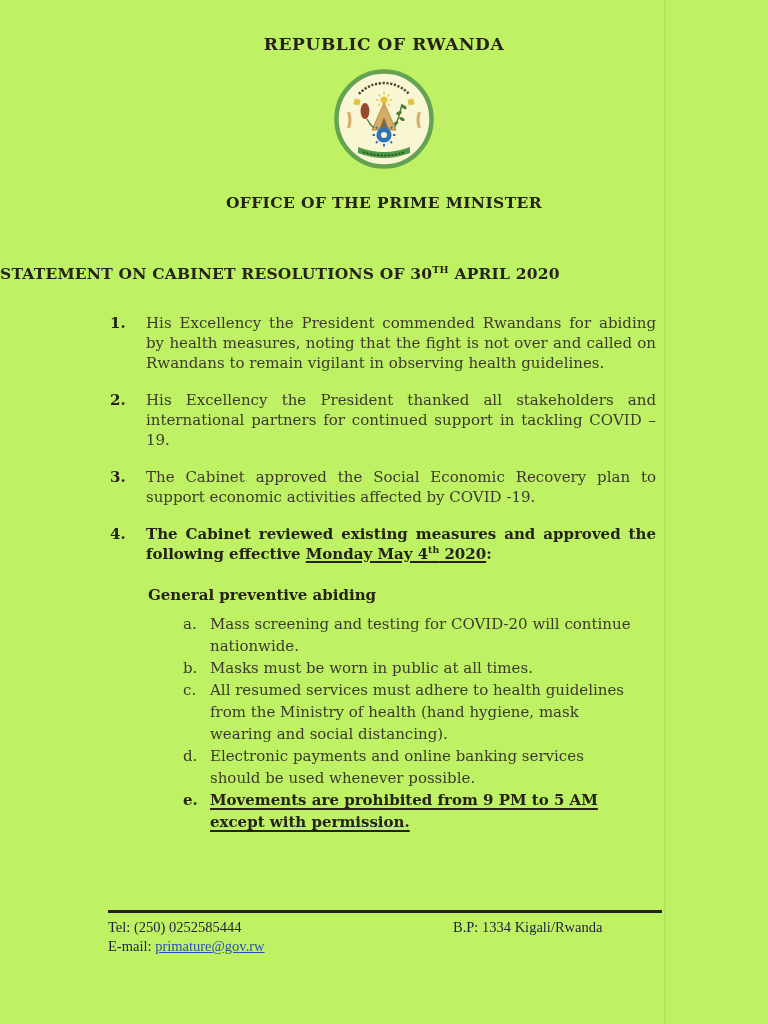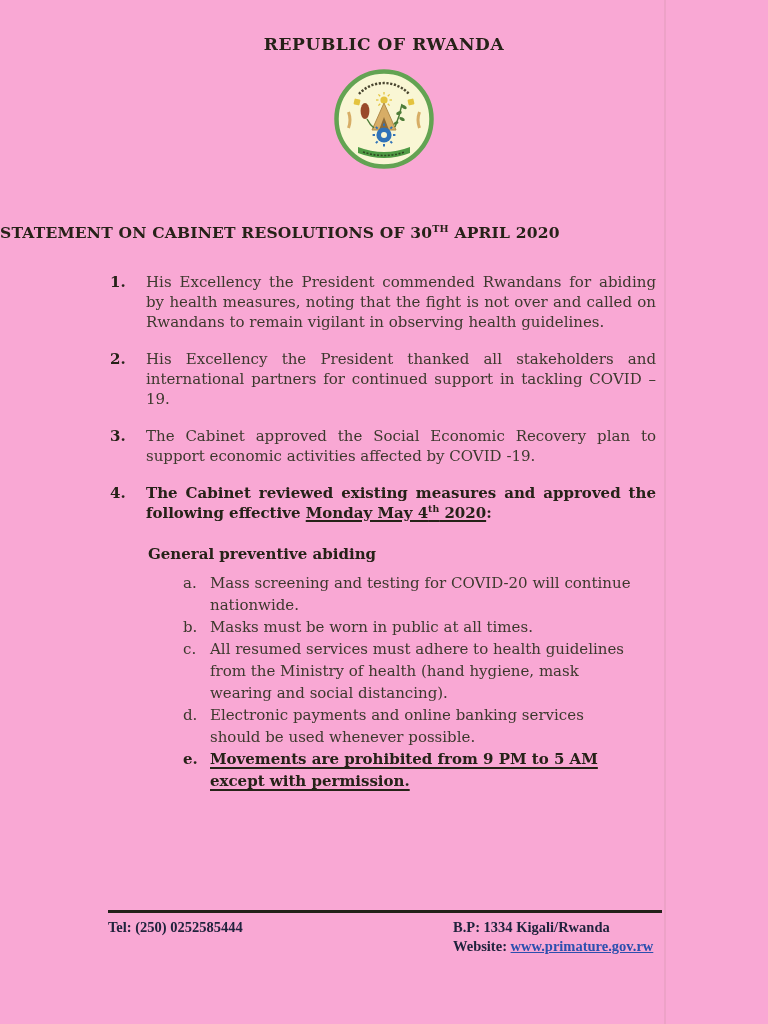--- a/index.html
+++ b/index.html
@@ -1,21 +1,21 @@
 <!DOCTYPE html>
 <html><head>
 <meta charset="utf-8">
 <style>
   html,body{margin:0;padding:0;}
   body{background:#e8e4c8;}
   .page{
     position:relative;
     width:768px;height:1024px;
     margin:0 auto;
-    background:#f9a8d4;
+    background:#bef264;
     font-family:"DejaVu Serif", serif;
     color:#3d392e;
     overflow:hidden;
   }
   .crease{
     position:absolute;left:664px;top:0;bottom:0;width:2px;
     background:rgba(90,80,30,0.07);
   }
   .country-title{
     margin:0;padding-top:34px;
@@ -78,21 +78,21 @@
     text-decoration:underline;text-decoration-thickness:2px;text-underline-offset:3px;
   }
   .footer{
     position:absolute;
     left:108px;right:106px;top:910px;
     border-top:3px solid #23211a;
     padding-top:5px;
     display:flex;
     font-family:"Liberation Serif", serif;
     font-size:14.5px;line-height:19px;
-    font-weight:700;
+    font-weight:400;
     color:#20233d;
   }
   .footer-col-left{width:345px;flex:0 0 345px;}
   .footer-col-right{flex:1;}
   .footer a{
     color:#2b4fae;
     text-decoration:underline;
   }
 </style>
 </head>
@@ -163,20 +163,21 @@
         </g>
       </g>
 
       <g>
         <path d="M 26 80 Q 52 90 78 80 L 78 86 Q 52 96 26 86 Z" fill="#4f9a44"></path>
         <path d="M 31 85 Q 52 92 73 85" fill="none" stroke="#2f4a22" stroke-width="1.6" stroke-dasharray="2 1.6"></path>
       </g>
     </svg>
   </div>
 
+  <h2 class="office-title">OFFICE OF THE PRIME MINISTER</h2>
 
   <h3 class="statement-title">
     <span>STATEMENT ON CABINET RESOLUTIONS OF 30</span><sup>TH</sup><span> APRIL 2020</span>
   </h3>
 
   <div class="content">
 
     <div class="num-item">
       <span class="num-col">1.</span>
       <span class="num-text">His Excellency the President commended Rwandans for abiding by health measures, noting that the fight is not over and called on Rwandans to remain vigilant in observing health guidelines.</span>
@@ -224,25 +225,25 @@
       </div>
     </div>
   </div>
 
   <div class="footer">
     <div class="footer-col-left">
       <div>
         <span>Tel:</span>
         <span>(250) 0252585444</span>
       </div>
+      <div>
+        <span>E-mail:</span>
+        <a href="#">primature@gov.rw</a>
+      </div>
     </div>
     <div class="footer-col-right">
       <div>
         <span>B.P:</span>
         <span>1334 Kigali/Rwanda</span>
       </div>
-      <div>
-        <span>Website:</span>
-        <a href="#">www.primature.gov.rw</a>
-      </div>
     </div>
   </div>
 </div>
 
 </body></html>

